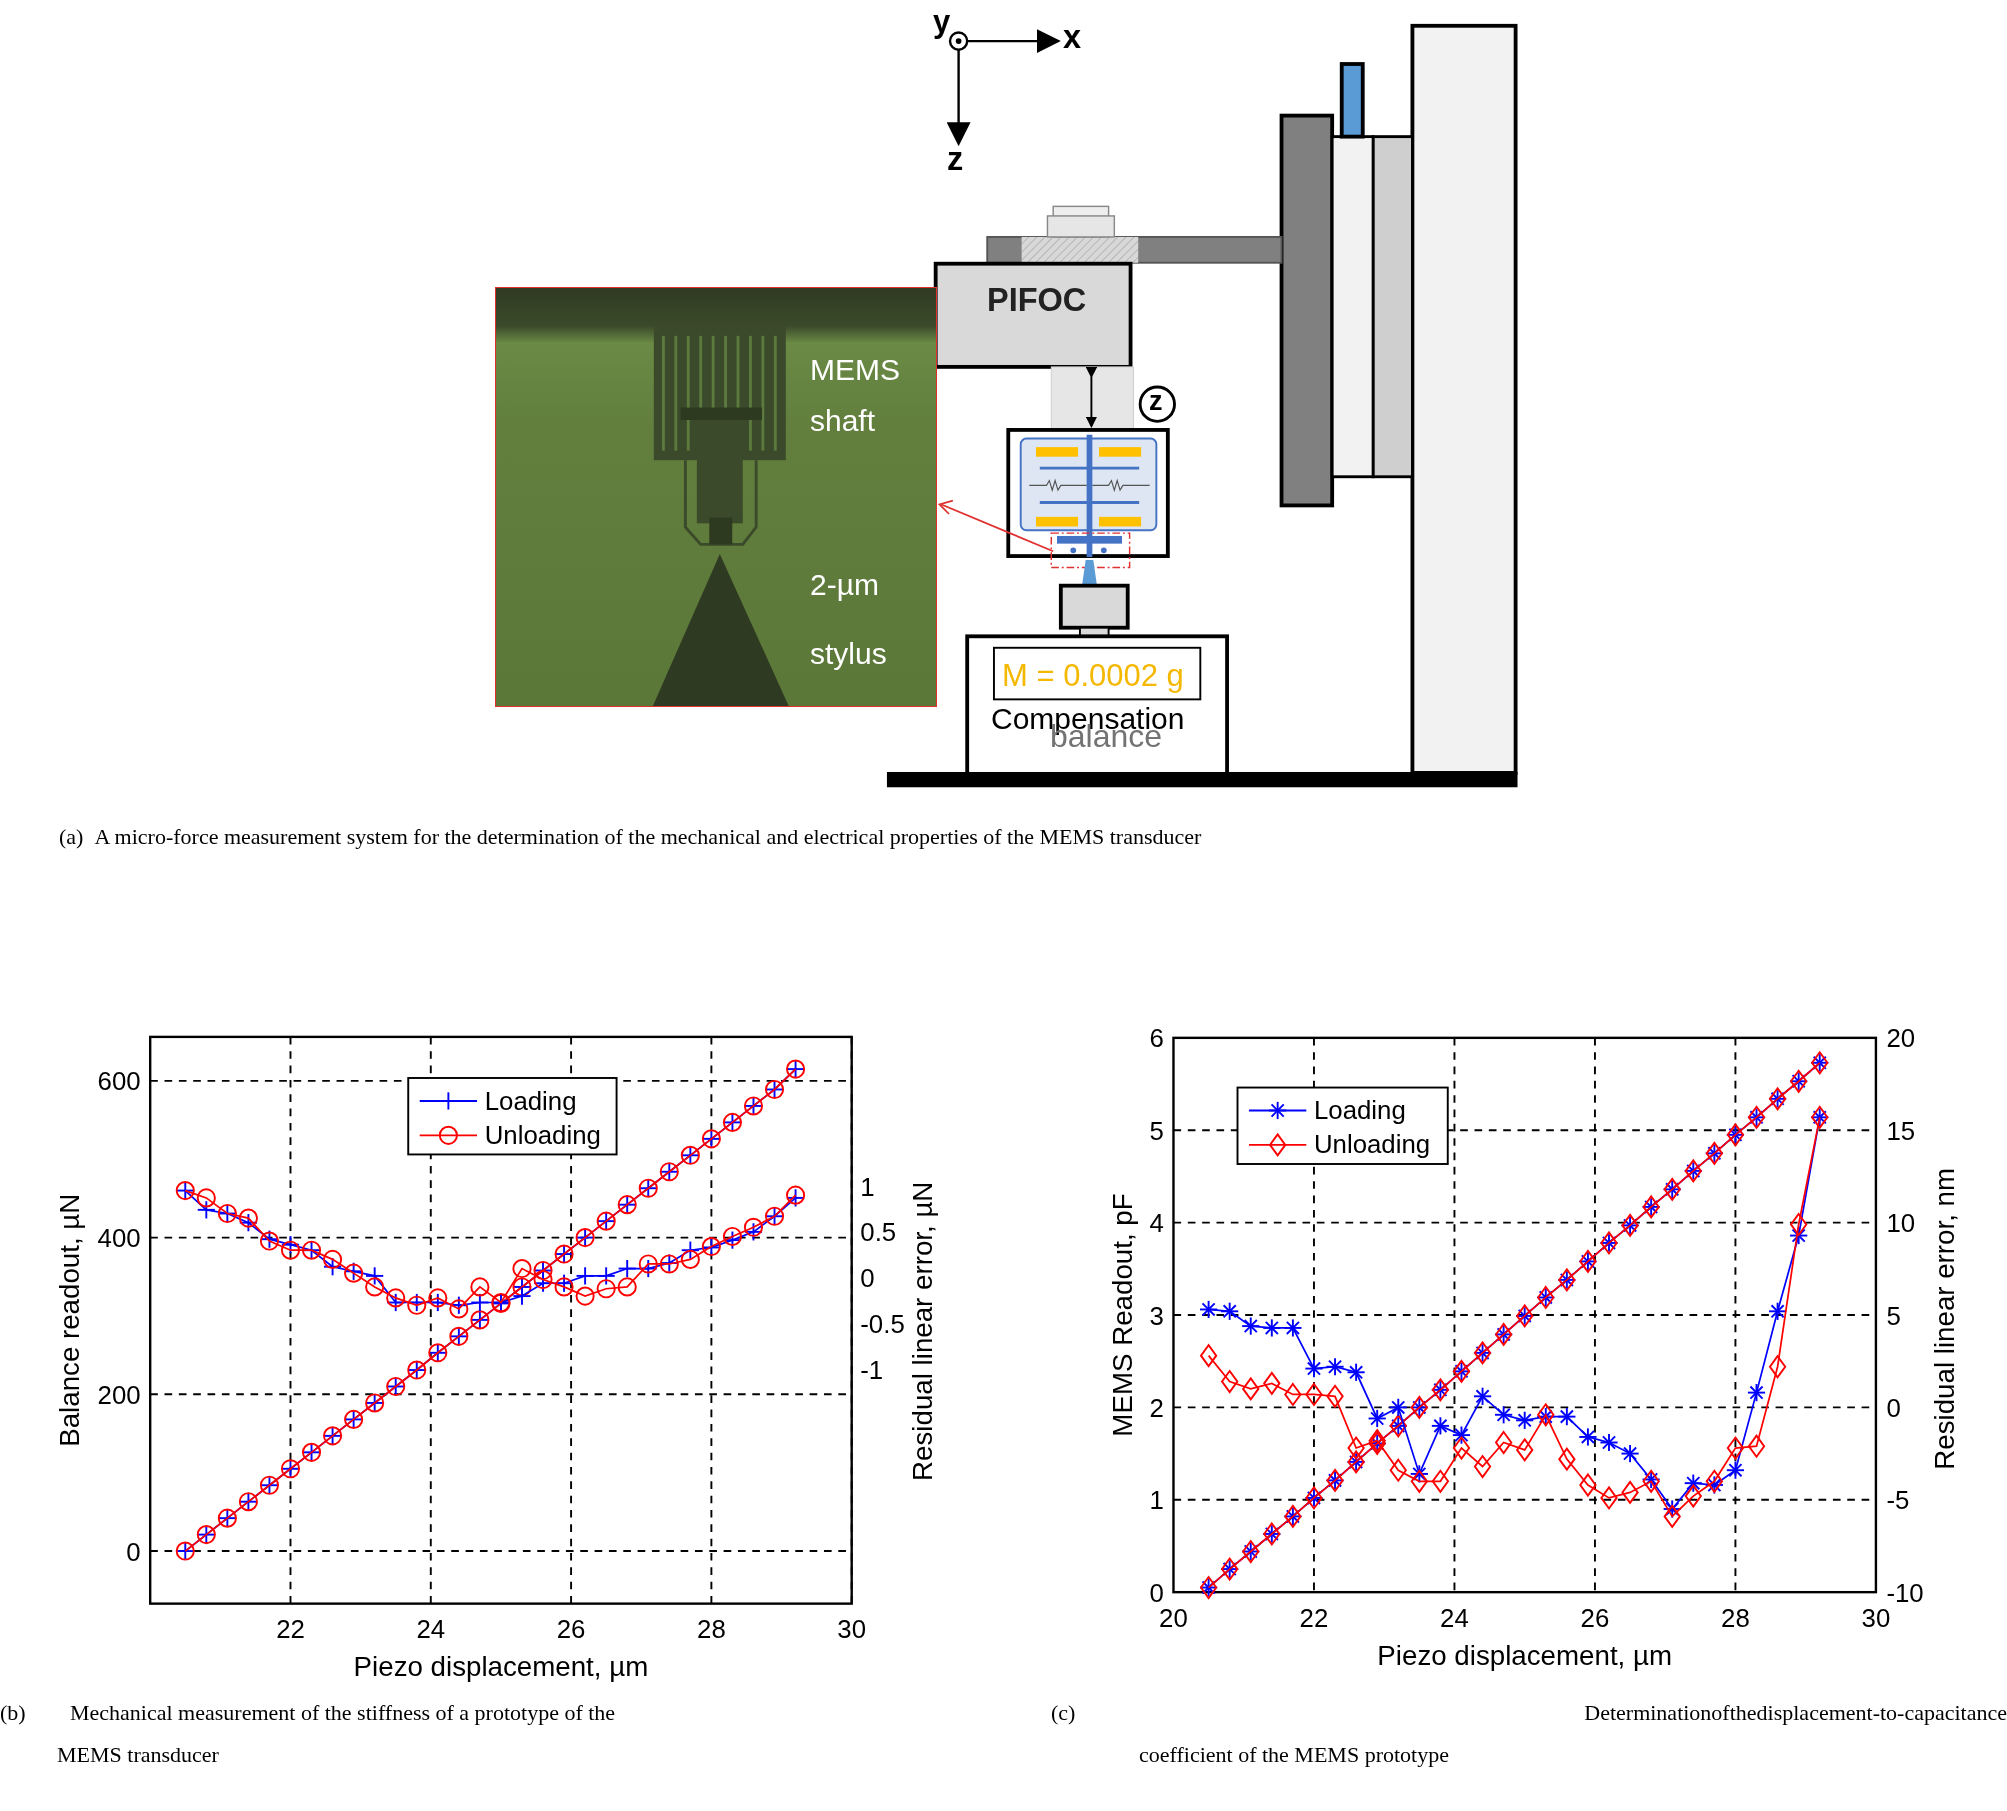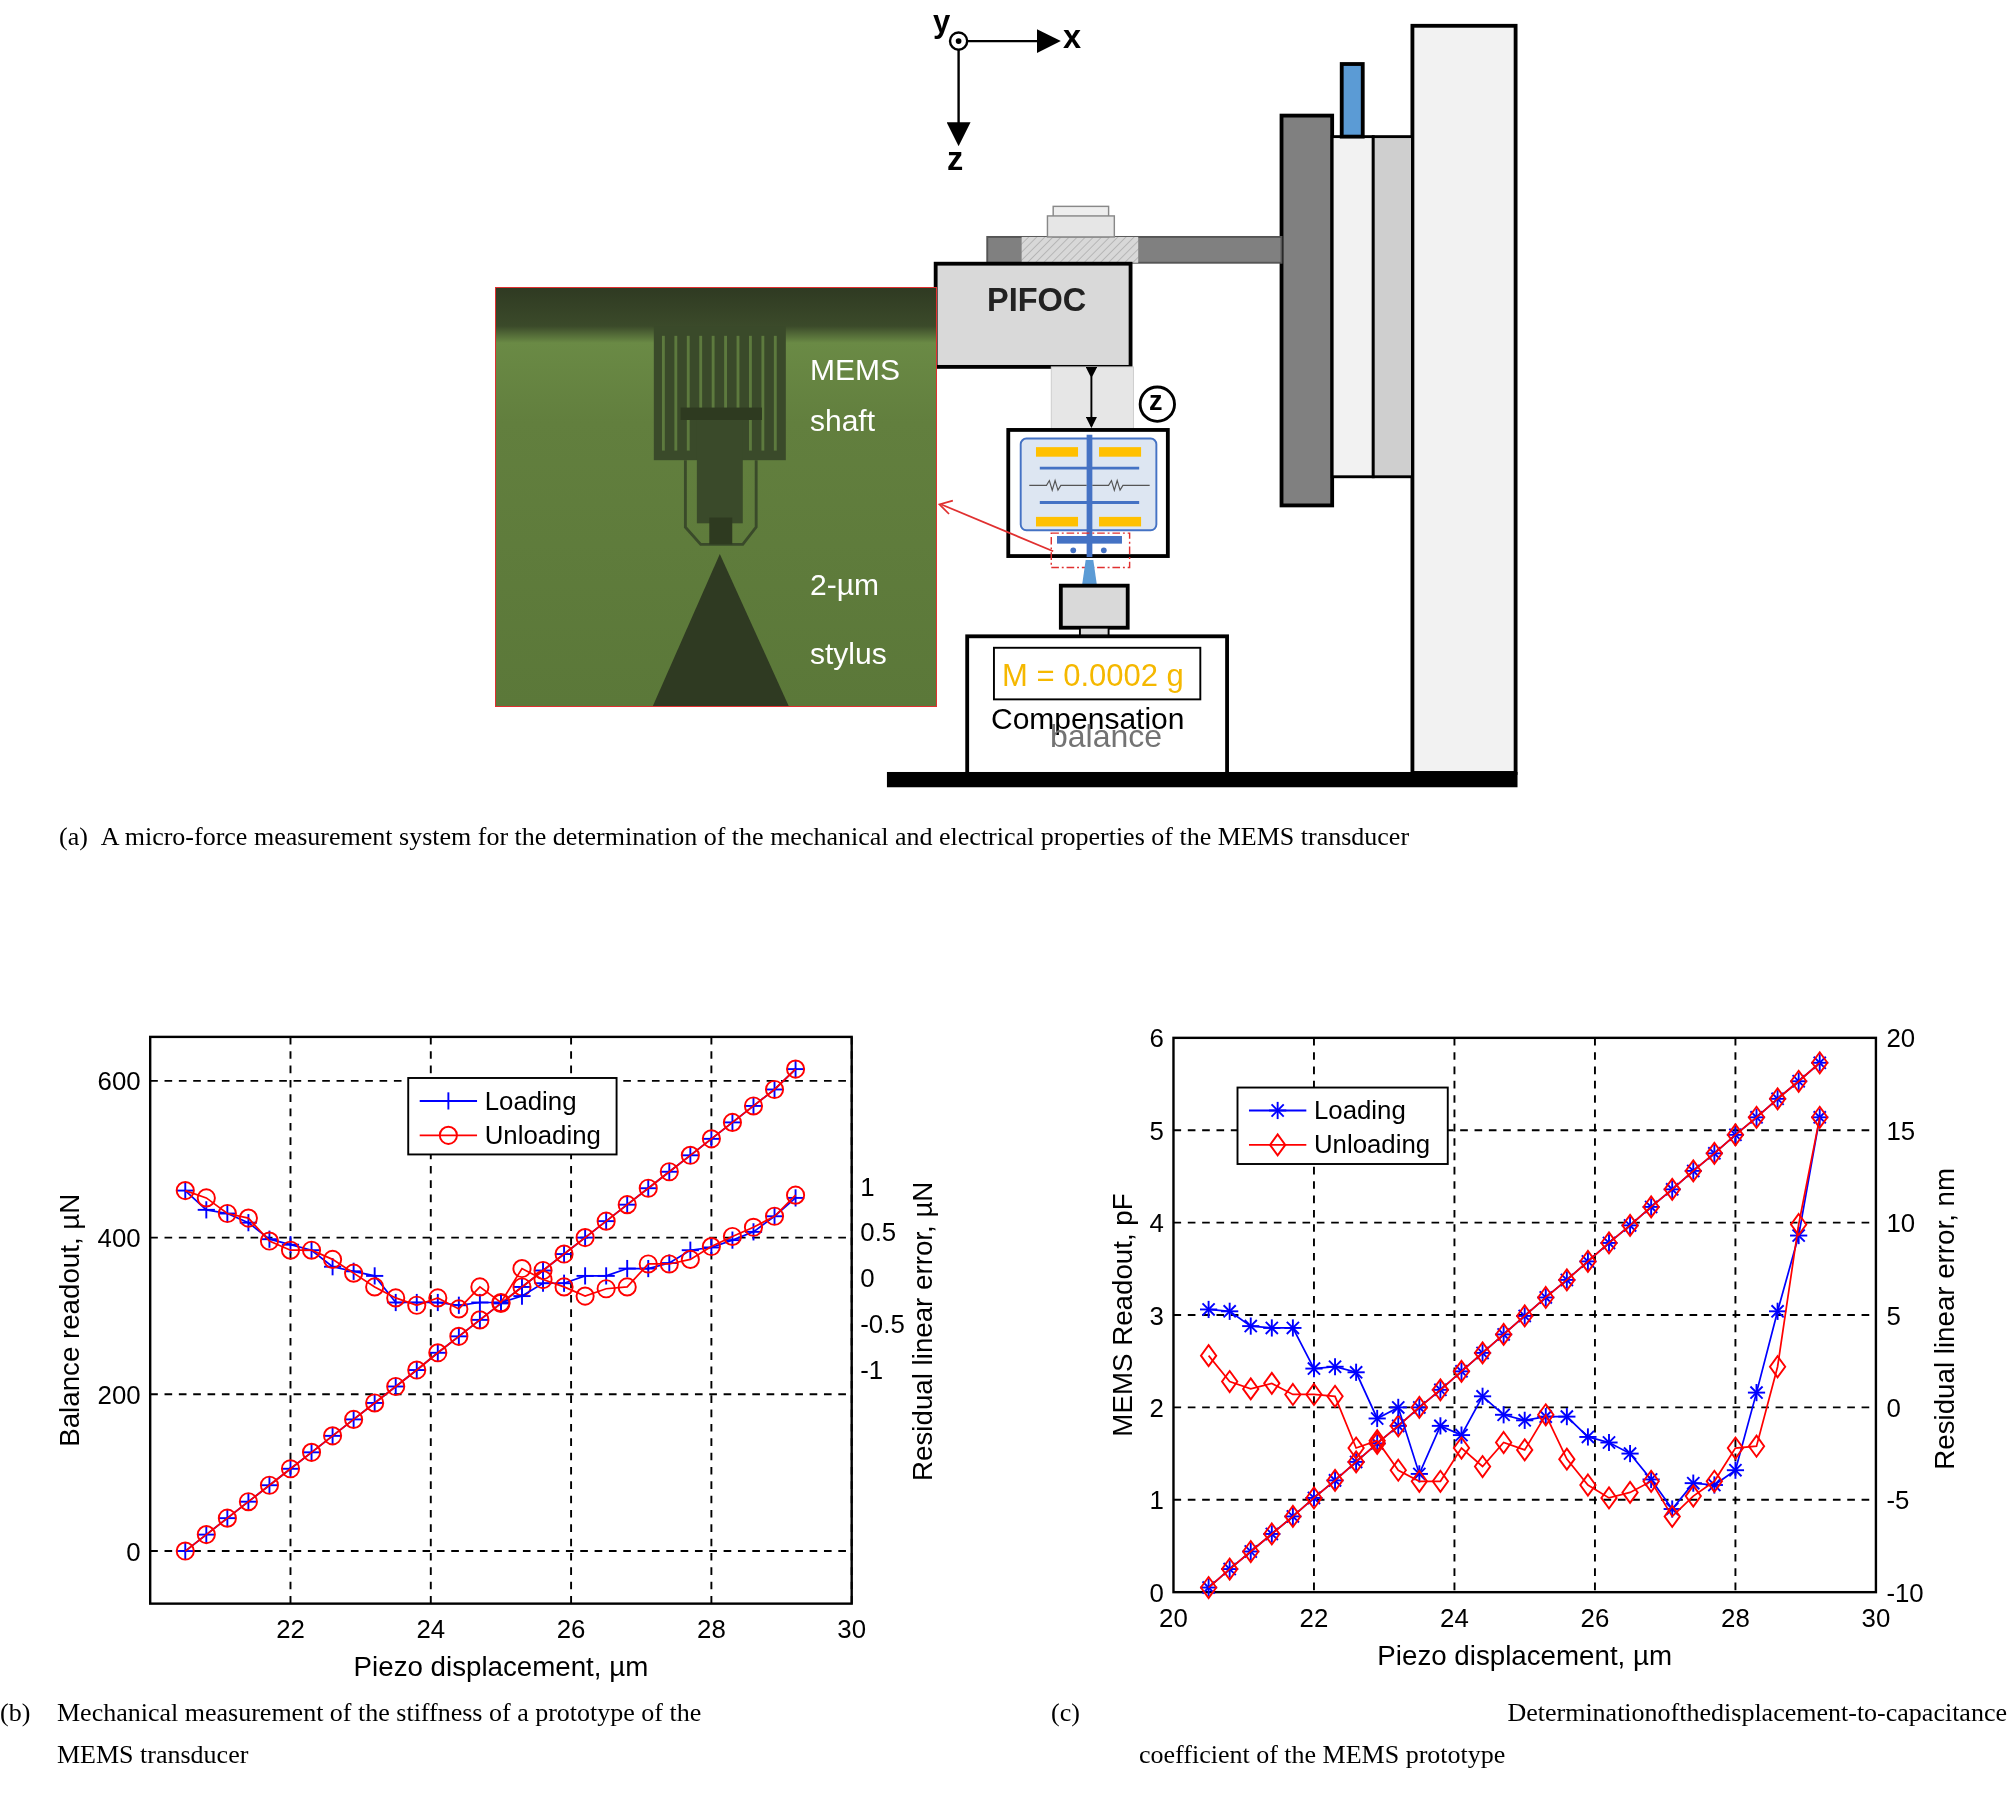--- a/index.html
+++ b/index.html
@@ -1,18 +1,18 @@
 <!DOCTYPE html>
 <html><head>
 <meta charset="utf-8">
 <style>
   html, body { margin: 0; padding: 0; background: #ffffff; }
   body { width: 2007px; height: 1811px; position: relative; overflow: hidden; font-family: "Liberation Sans", sans-serif; }
   .abs { position: absolute; }
-  .caption { position: absolute; font-family: "Liberation Serif", serif; font-size: 26px; color: #000; line-height: 42px; }
+  .caption { position: absolute; font-family: "Liberation Serif", serif; font-size: 22px; color: #000; line-height: 42px; }
   .ax-text { font-family: "Liberation Sans", sans-serif; }
   svg text { font-family: "Liberation Sans", sans-serif; }
 </style>
 </head>
 <body>
 
 <div class="abs" style="left:0;top:0;width:2007px;height:860px;">
   <svg width="2007" height="793" viewBox="0 0 2100 830" class="abs" style="left:0;top:0;">
     <defs>
       <marker id="arrowBlk" markerWidth="10" markerHeight="10" refX="8" refY="5" orient="auto">
@@ -715,21 +715,21 @@
         <text x="1375" y="1171" font-size="27">Loading</text>
         <line x1="1307" y1="1198" x2="1367" y2="1198" stroke="#ff0000" stroke-width="2"></line>
         <polygon points="1337,1187 1345,1198 1337,1209 1329,1198" fill="none" stroke="#ff0000" stroke-width="2"></polygon>
         <text x="1375" y="1207" font-size="27">Unloading</text>
       </g>
     </svg>
 </div>
 
 <div class="caption" style="left:0;top:1692px;width:994px;">
   <span class="abs" style="left:0;top:0;">(b)</span>
-  <span class="abs" style="left:57px;top:0;white-space:nowrap;">Mechanical measurement of the stiffness of a prototype of the</span>
+  <span class="abs" style="left:70px;top:0;white-space:nowrap;">Mechanical measurement of the stiffness of a prototype of the</span>
   <span class="abs" style="left:57px;top:42px;white-space:nowrap;">MEMS transducer</span>
 </div>
 <div class="caption" style="left:1051px;top:1692px;width:956px;">
   <span class="abs" style="left:0;top:0;">(c)</span>
   <div class="abs" style="left:88px;top:0;width:868px;display:flex;justify-content:flex-end;">
     <span>Determination</span>
     <span>of</span>
     <span>the</span>
     <span>displacement-to-capacitance</span>
   </div>

